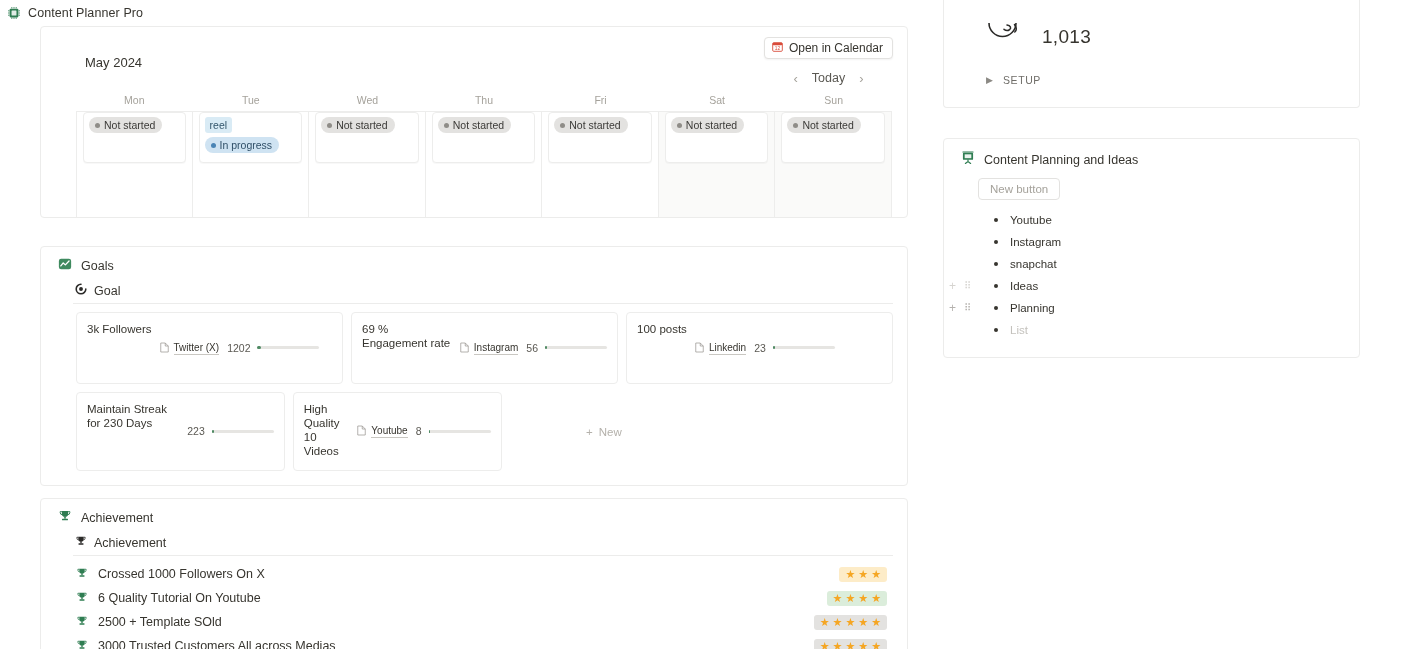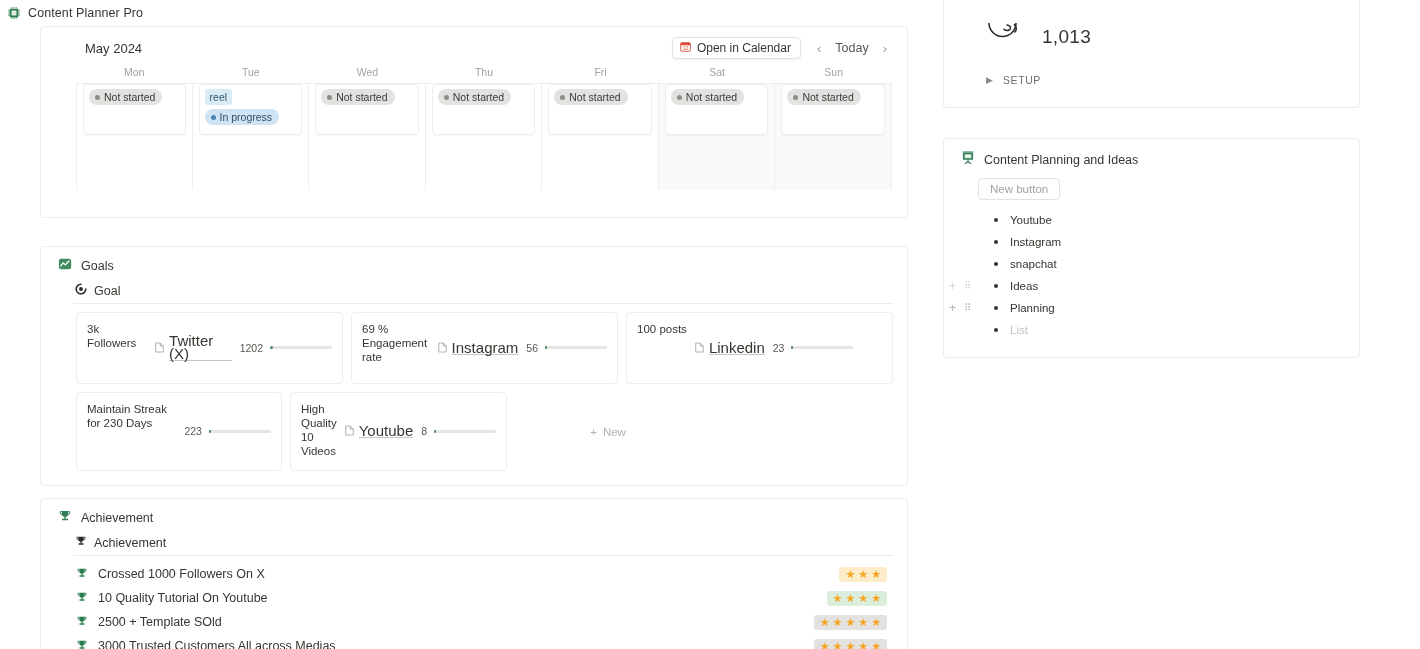--- a/index.html
+++ b/index.html
@@ -42,21 +42,21 @@
   .tab-rule { height: 1px; background: #ececeb; margin: 0 14px 0 32px; }
 
   
   .cal-section { border: 1px solid #ececeb; border-radius: 4px; overflow: hidden;
     margin-bottom: 28px; background:#fff; height: 192px; position: relative; }
   .cal-top {
     display: flex; align-items: center; justify-content: space-between;
     padding: 10px 14px 0 44px;
   }
   .cal-month { font-size: 13px; color: #37352f; }
-  .cal-ctrls { display: flex; align-items: center; gap: 10px; }
+  .cal-ctrls { display: flex; align-items: center; gap: 10px; flex-direction: column; }
   .btn-open-cal {
     display: flex; align-items: center; gap: 6px;
     border: 1px solid #e3e2e0; border-radius: 4px;
     padding: 3px 9px 3px 7px; background: #fff;
     font-size: 12px; color: #37352f; box-shadow: 0 1px 2px rgba(15,15,15,.05);
   }
   .cal-nav { display: flex; align-items: center; gap: 2px; }
   .cal-nav .chev { font-size: 13px; color: #a5a29b; padding: 1px 6px; line-height: 1; }
   .cal-nav .today { font-size: 12.5px; color: #5a5852; padding: 2px 6px; }
 
@@ -92,21 +92,21 @@
   
   .cards-row { display: flex; gap: 8px; padding: 8px 14px 0 35px; }
   .goal-card {
     border: 1px solid #ededec; border-radius: 4px; background: #fff;
     flex: 1 1 0; min-height: 72px; padding: 9px 10px 10px 10px;
     display: flex; flex-direction: row; gap: 8px;
   }
   .goal-card.tall { min-height: 79px; }
   .goal-title { font-size: 11.5px; color: #37352f; line-height: 14px; }
   .goal-rel { display: flex; align-items: center; gap: 5px; }
-  .goal-rel-text { font-size: 15px; color: #37352f; border-bottom: 1px solid #c9c7c2;
+  .goal-rel-text { font-size: 10px; color: #37352f; border-bottom: 1px solid #c9c7c2;
     line-height: 13px; }
   .goal-prog { display: flex; align-items: center; gap: 7px; }
   .goal-num { font-size: 10.5px; color: #5a5852; }
   .bar { width: 62px; height: 3px; border-radius: 2px; background: #e6e5e2; position: relative; }
   .bar > i { position: absolute; left: 0; top: 0; height: 3px; border-radius: 2px;
     background: #4f8a63; display: block; }
   .card-new {
     border: 1px solid transparent; border-radius: 4px; flex: 1 1 0;
     display: flex; align-items: center; justify-content: center;
     gap: 6px; color: #b4b1ab; font-size: 11.5px; min-height: 72px;
@@ -449,21 +449,21 @@
         <div class="ach-row">
           <div class="ach-left">
             <span>
               <svg width="12" height="12" viewBox="0 0 16 16" aria-hidden="true">
                 <path d="M4.4 2.2h7.2v3.1a3.6 3.6 0 0 1-7.2 0z" fill="#2f7d52"></path>
                 <path d="M4.4 3h-1.9v1.2a2.4 2.4 0 0 0 2.3 2.3M11.6 3h1.9v1.2a2.4 2.4 0 0 1-2.3 2.3" fill="none" stroke="#2f7d52" stroke-width="1.1"></path>
                 <rect x="7.1" y="8.4" width="1.8" height="2.6" fill="#2f7d52"></rect>
                 <rect x="4.6" y="11" width="6.8" height="1.9" rx=".6" fill="#2f7d52"></rect>
               </svg>
             </span>
-            <span class="ach-text">10 Quality Tutorial On Youtube</span>
+            <span class="ach-text">6 Quality Tutorial On Youtube</span>
           </div>
           <span class="stars bg-green">
               <span>★</span>
               <span>★</span>
               <span>★</span>
               <span>★</span>
             </span>
         </div>
 
         <div class="ach-row">

